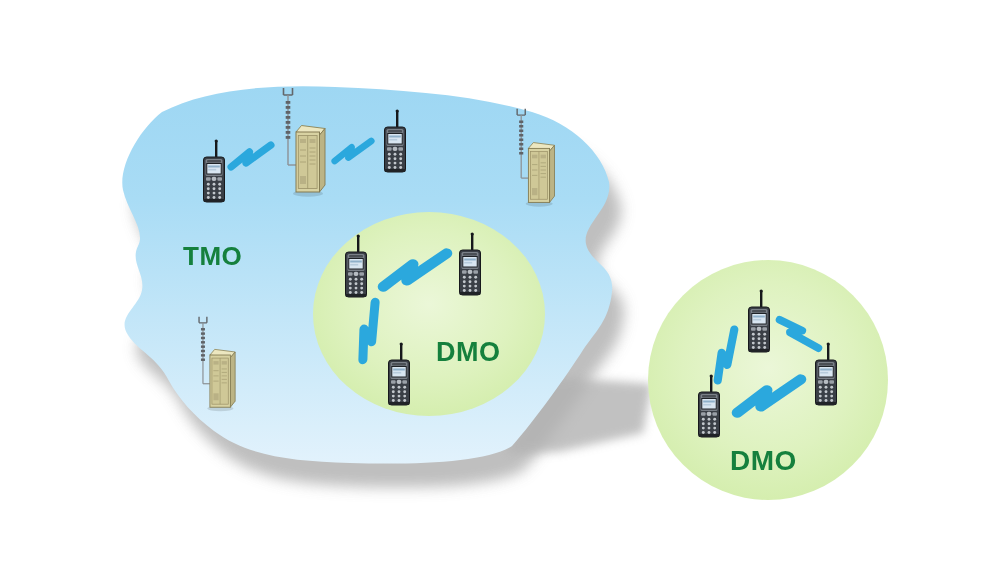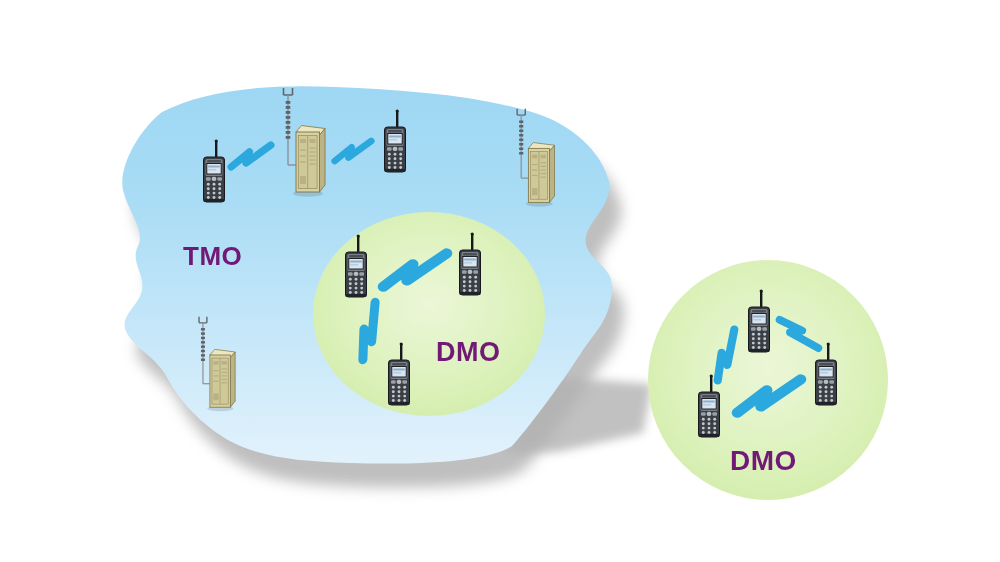--- a/index.html
+++ b/index.html
@@ -7,21 +7,21 @@
     position:relative;
     width:1000px;height:562px;
     background:#ffffff;
     overflow:hidden;
     font-family:"Liberation Sans", sans-serif;
   }
   .stage svg{position:absolute;left:0;top:0;}
   .zone-label{
     position:absolute;
     font-weight:bold;
-    color:#701a75;
+    color:#15803d;
     line-height:1;
     letter-spacing:0.5px;
     white-space:nowrap;
     user-select:none;
   }
   .label-tmo{left:183px;top:243px;font-size:26px;}
   .label-dmo-inner{left:436px;top:339px;font-size:27px;}
   .label-dmo-outer{left:730px;top:447px;font-size:28px;}
 </style>
 </head>

